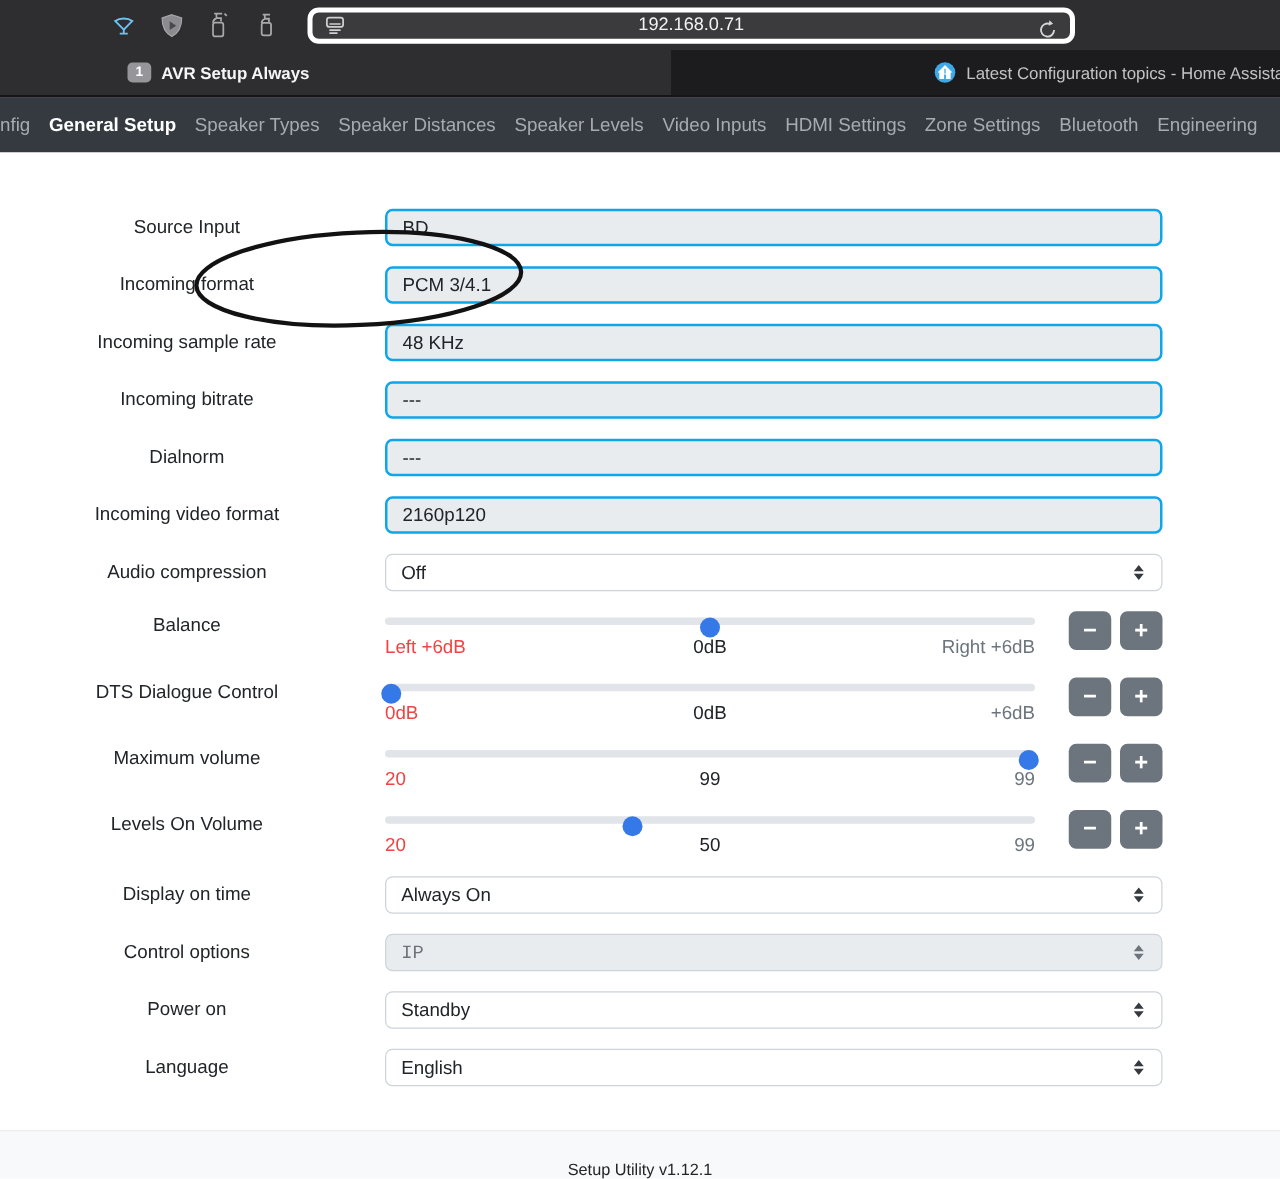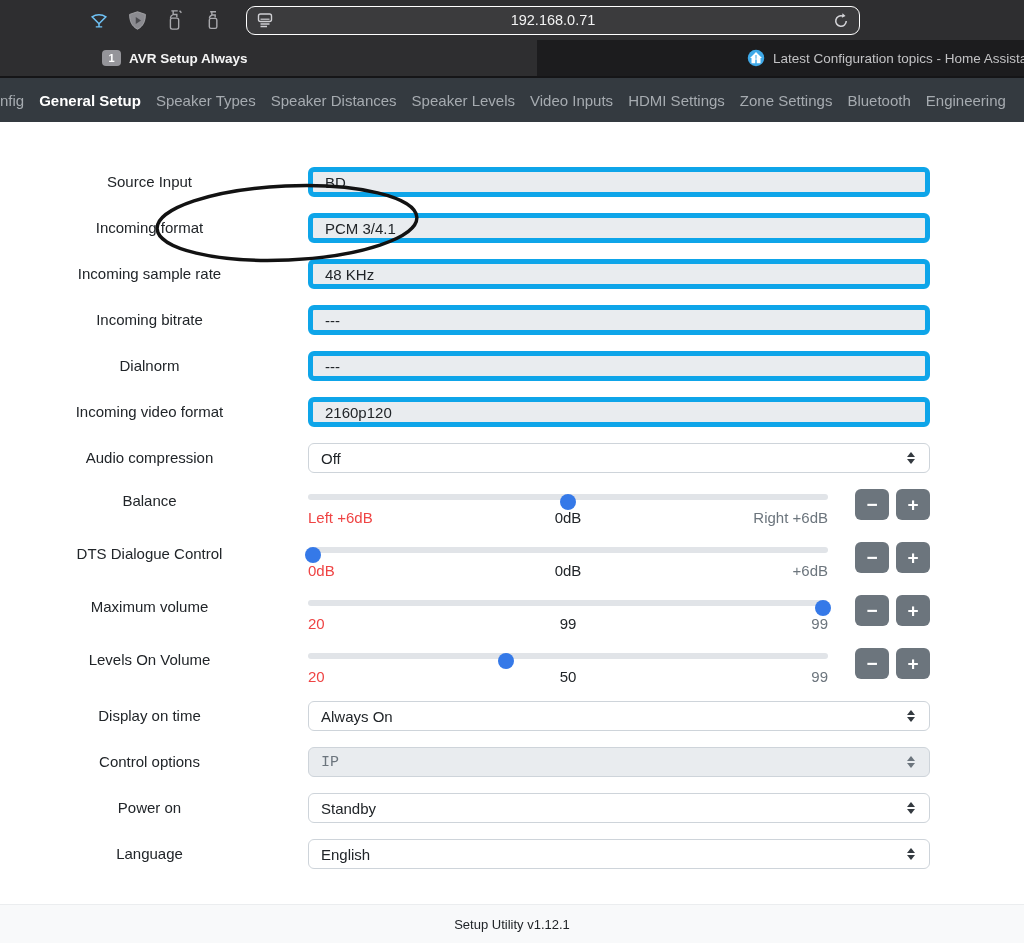--- a/index.html
+++ b/index.html
@@ -3,21 +3,21 @@
 <meta charset="utf-8">
 <style>
   * { margin:0; padding:0; box-sizing:border-box; }
   html,body { width:1024px; height:943px; overflow:hidden; background:#fff;
     font-family:"Liberation Sans","DejaVu Sans",sans-serif; }
 
   
   .toolbar { height:40px; background:#2e2e30; display:flex; align-items:center; }
   .tb-icons { display:flex; align-items:center; gap:16px; margin-left:88px; }
   .tb-icon { width:22px; height:22px; display:flex; align-items:center; justify-content:center; }
-  .urlbar { margin-left:22px; width:614px; height:29px; background:#3b3b3d; border:1px solid #ffffff;
+  .urlbar { margin-left:22px; width:614px; height:29px; background:#3b3b3d; border:4px solid #ffffff;
     border-radius:9px; display:flex; align-items:center; position:relative; color:#e8e8ea; }
   .urlbar .page-ic { margin-left:9px; }
   .url-text { position:absolute; left:0; right:0; text-align:center; font-size:14.5px; color:#f2f2f2; }
   .reload { position:absolute; right:9px; top:5px; }
 
   .tabbar { height:38px; background:#1c1c1e; display:flex; border-bottom:2px solid #151517; }
   .tab { display:flex; align-items:center; font-size:13.5px; overflow:hidden; white-space:nowrap; }
   .tab.active { width:537px; background:#2e2e30; padding-left:102px; color:#f5f5f5; font-weight:bold; }
   .tab.inactive { width:487px; background:#1c1c1e; padding-left:210px; color:#c2c2c4; }
   .tab-badge { width:19px; height:16px; background:#95959a; color:#fff; border-radius:4px;
@@ -27,21 +27,21 @@
   
   .appnav { height:44px; background:#343a40; display:flex; align-items:center; gap:15px;
     font-size:15px; white-space:nowrap; overflow:hidden; }
   .appnav .nav-item { color:#a6abb0; cursor:pointer; }
   .appnav .nav-item.active { color:#ffffff; font-weight:600; }
 
   
   main { height:782px; padding-top:45px; background:#fff; position:relative; }
   .row { display:grid; grid-template-columns:283px 622px; column-gap:25px; margin-bottom:16px; }
   .row .lbl { text-align:center; font-size:15px; color:#212529; align-self:center; line-height:20px;padding-left:16px; }
-  .field { height:30px; border:5px solid #0ea5e9; border-radius:6px; font-size:15px;
+  .field { height:30px; border:2px solid #0ea5e9; border-radius:6px; font-size:15px;
     padding:0 12px; color:#212529; width:100%; background:#e9ecef; outline:none;
     font-family:"Liberation Sans","DejaVu Sans",sans-serif; }
   .selectbox { height:30px; border:1px solid #ced4da; border-radius:6px; background:#fff;
     display:flex; align-items:center; padding:0 12px; font-size:15px; color:#212529; position:relative; cursor:default; }
   .selectbox.disabled { background:#e9ecef; color:#6c757d;font-family:Liberation Mono, monospace; }
   .caret { position:absolute; right:14px; top:50%; transform:translateY(-50%);
     display:flex; flex-direction:column; gap:2px; }
   .caret i { display:block; width:0; height:0; border-left:4px solid transparent; border-right:4px solid transparent; }
   .caret .up { border-bottom:5px solid #343a40; }
   .caret .dn { border-top:5px solid #343a40; }
@@ -62,21 +62,21 @@
   .stepper { margin-left:27px; display:flex; gap:7px; }
   .stepper button { width:34px; height:31px; background:#6c757d; border:none; border-radius:6px;
     color:#fff; font-size:19px; font-weight:bold; line-height:1; cursor:pointer;
     display:flex; align-items:center; justify-content:center; font-family:inherit; }
 
   
   .annotation { position:absolute; left:0; top:0; pointer-events:none; }
 
   
   footer { height:39px; background:#f8f9fa; border-top:1px solid #ebedef;
-    display:flex; align-items:center; justify-content:center; font-size:13px; color:#212529; }
+    display:flex; align-items:flex-end; justify-content:center; font-size:13px; color:#212529; }
 
   svg { display:block; }
 </style>
 </head>
 <body>
 
 <div class="toolbar">
   <div class="tb-icons">
     <span class="tb-icon">
       <svg width="22" height="22" viewBox="0 0 24 24" fill="none" stroke="#6fc2f5" stroke-width="1.6">

